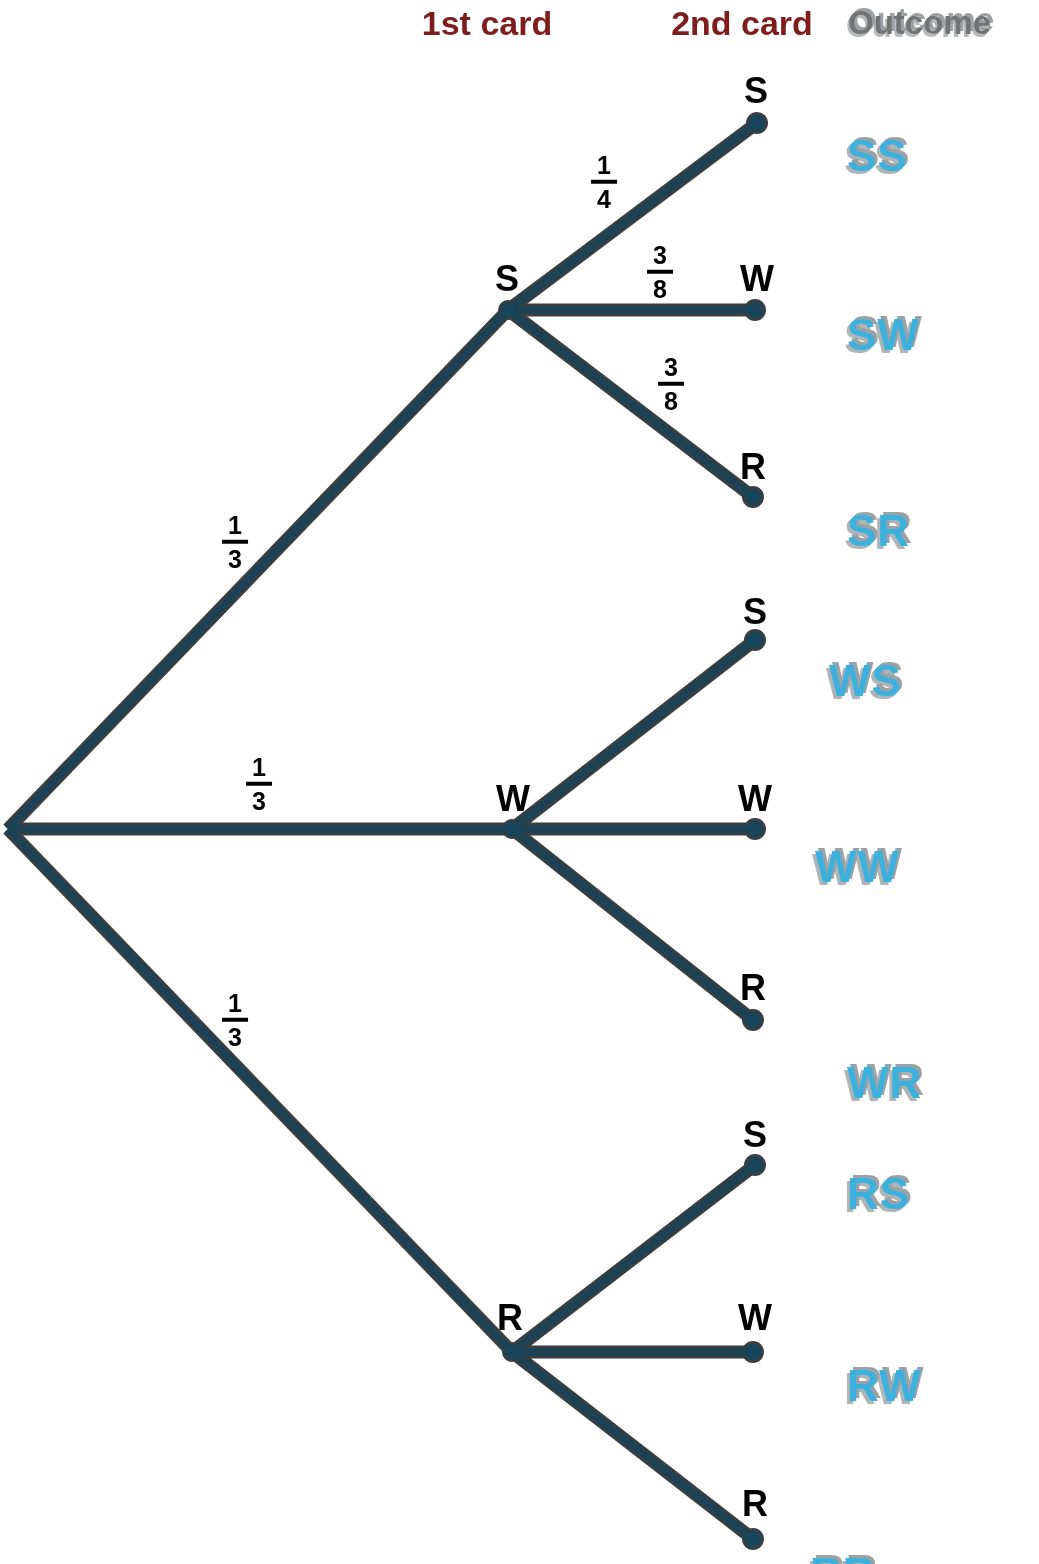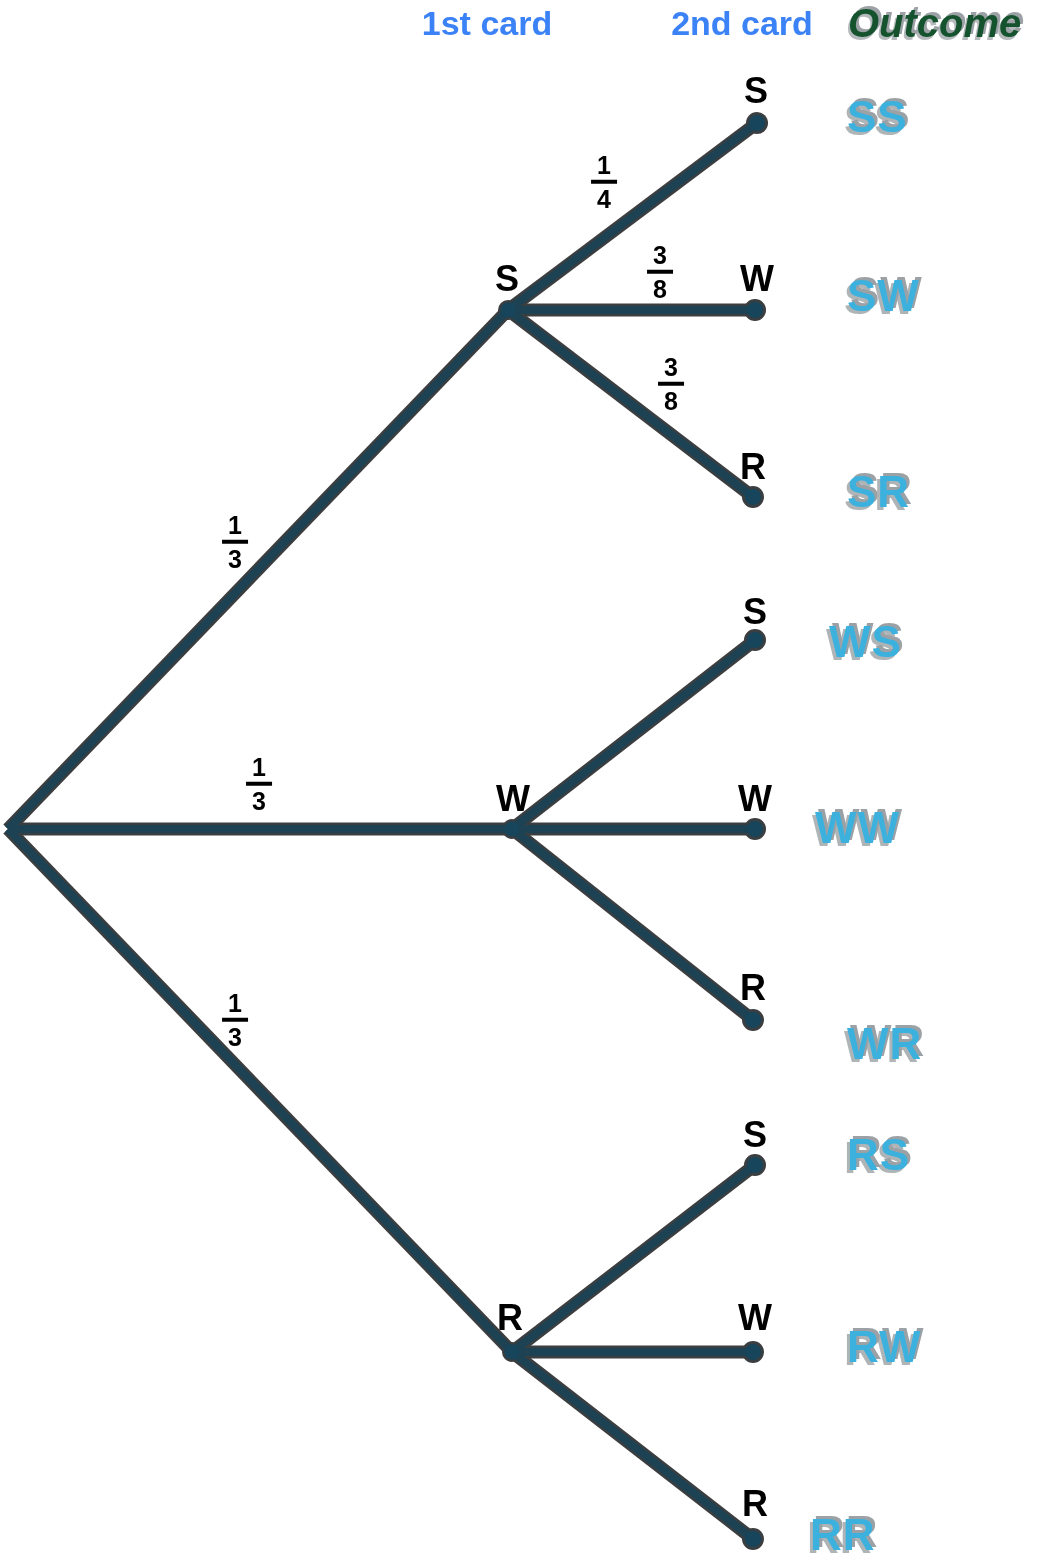--- a/index.html
+++ b/index.html
@@ -7,42 +7,42 @@
     position:relative;width:1039px;height:1564px;background:#ffffff;overflow:hidden;
     font-family:"Liberation Sans", sans-serif;
   }
   svg.tree{position:absolute;left:0;top:0;width:1039px;height:1564px;}
   .fringe line{stroke:#3a3e40;stroke-width:13;}
   .core line{stroke:#1c4254;stroke-width:8;}
   .fringe circle{fill:#3a3e40;}
   .core circle{fill:#16455c;}
   .hdr{
     position:absolute;transform:translate(-50%,-50%);
-    font-size:34px;font-weight:700;color:#3b82f6;white-space:nowrap;
+    font-size:34px;font-weight:700;color:#7f1d1d;white-space:nowrap;
   }
   .hdr-outcome{
     position:absolute;transform:translateY(-50%);
-    font-size:40px;font-weight:700;color:#14532d;white-space:nowrap;
+    font-size:33px;font-weight:700;color:#737373;white-space:nowrap;
     text-shadow:3px -3px 0 #9ba1a5, -2px 3px 0 rgba(155,161,165,.75);
-    font-style:italic;
   }
   .node-letter{
     position:absolute;transform:translate(-50%,-50%);
     font-size:36px;font-weight:700;color:#000;line-height:1;
   }
   .frac{
     position:absolute;transform:translate(-50%,-50%);
     text-align:center;font-weight:700;font-size:25px;color:#000;line-height:1.05;
   }
   .frac .num{display:block;padding:0 6px 2px;border-bottom:4px solid #000;}
   .frac .den{display:block;padding:2px 6px 0;}
   .outcome{
     position:absolute;transform:translateY(-50%);
     font-size:44px;font-weight:700;color:#3cb1de;letter-spacing:1px;white-space:nowrap;
     text-shadow:3px -3px 0 #9ba1a5, -3px 3px 0 rgba(155,161,165,.8);
+    margin-top:39px;
   }
 </style>
 </head>
 <body>
 
 <div class="page">
 
   <svg class="tree" viewBox="0 0 1039 1564">
     <g class="fringe">
       <line x1="8" y1="829" x2="508" y2="310"></line>

